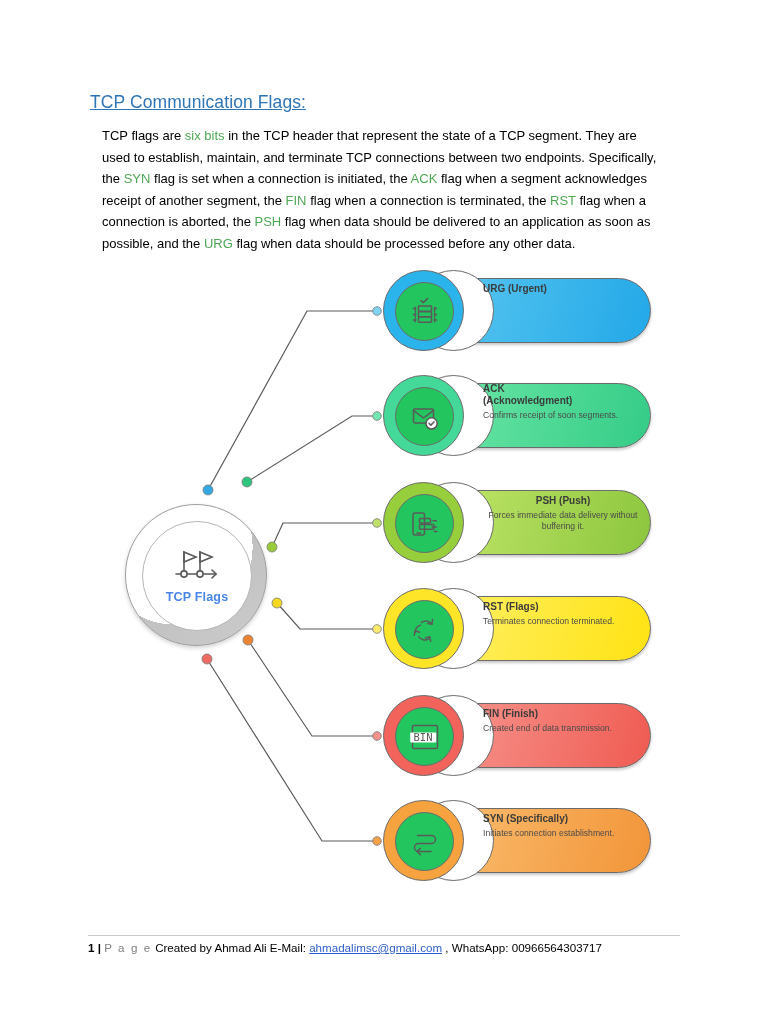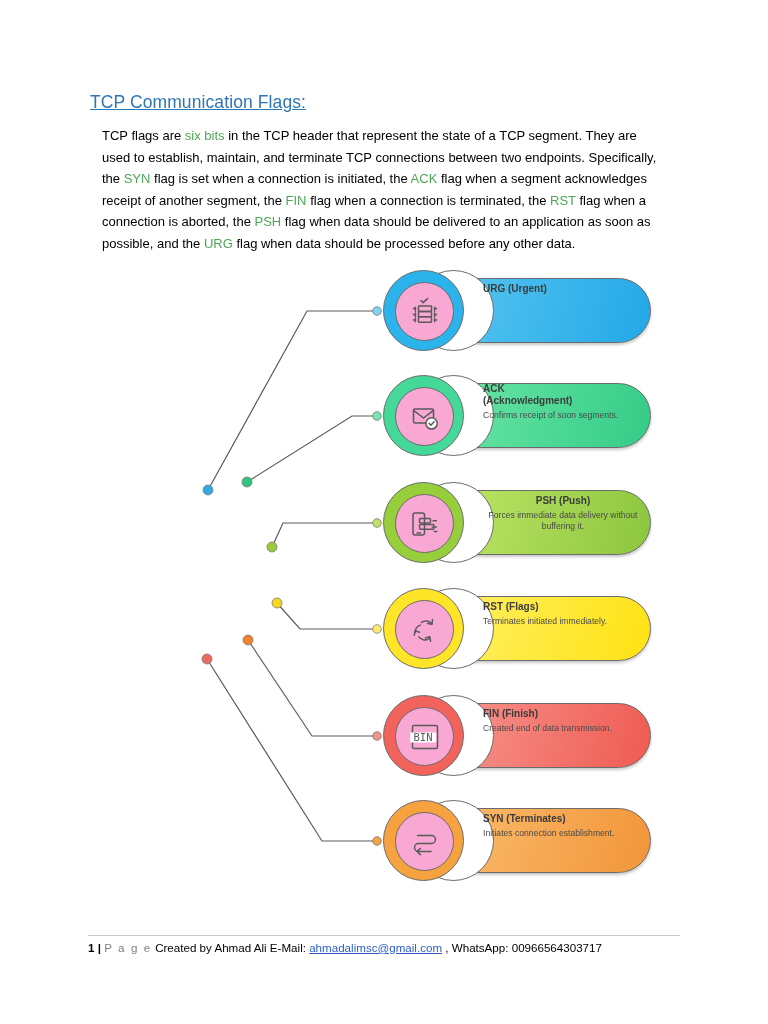--- a/index.html
+++ b/index.html
@@ -110,21 +110,21 @@
     left: 0px; top: 0px;
     width: 81px; height: 81px;
     border-radius: 50%;
     border: 1px solid #6b6b6b;
   }
   .card-ring-inner {
     position: absolute;
     left: 11px; top: 11px;
     width: 59px; height: 59px;
     border-radius: 50%;
-    background: #f9a8d4;
+    background: #22c55e;
     border: 1px solid #6b6b6b;
     display: flex;
     align-items: center;
     justify-content: center;
   }
   .card-text {
     position: absolute;
     left: 100px; top: 13px;
     width: 160px;
   }
@@ -192,20 +192,37 @@
           <circle cx="377" cy="268" r="4.3" fill="#BFE06A" stroke="#7a7a7a" stroke-width="0.8"></circle>
           <circle cx="277" cy="348" r="5" fill="#F4D71F" stroke="#7a7a7a" stroke-width="0.8"></circle>
           <circle cx="377" cy="374" r="4.3" fill="#FFEC6E" stroke="#7a7a7a" stroke-width="0.8"></circle>
           <circle cx="248" cy="385" r="5" fill="#EE8330" stroke="#7a7a7a" stroke-width="0.8"></circle>
           <circle cx="377" cy="481" r="4.3" fill="#F2948C" stroke="#7a7a7a" stroke-width="0.8"></circle>
           <circle cx="207" cy="404" r="5" fill="#EE6B63" stroke="#7a7a7a" stroke-width="0.8"></circle>
           <circle cx="377" cy="586" r="4.3" fill="#F4A24A" stroke="#7a7a7a" stroke-width="0.8"></circle>
         </g>
     </svg>
 
+    <div id="hub">
+      <div id="hub-inner">
+        <svg id="hub-icon" width="54" height="36" viewBox="0 0 54 36">
+          <g stroke="#5a5a5a" stroke-width="1.6" fill="none" stroke-linecap="round">
+            <line x1="14" y1="4" x2="14" y2="26"></line>
+            <path d="M14 4 L26 9 L14 14 Z"></path>
+            <line x1="30" y1="4" x2="30" y2="26"></line>
+            <path d="M30 4 L42 9 L30 14 Z"></path>
+            <line x1="6" y1="26" x2="46" y2="26"></line>
+            <path d="M42 22 L46 26 L42 30"></path>
+            <circle cx="14" cy="26" r="3.1" fill="#ffffff"></circle>
+            <circle cx="30" cy="26" r="3.1" fill="#ffffff"></circle>
+          </g>
+        </svg>
+        <div id="hub-label">TCP Flags</div>
+      </div>
+    </div>
 
     <div id="cards">
         <div class="card" style="top: 15px;">
           <div class="card-pill" style="background:linear-gradient(105deg,#5BC8F0 0%,#23A8E8 100%)"></div>
      <div class="card-gap"></div>
      <div class="card-ring" style="background:#2BB3EC">
        <div class="card-ring-inner">
          <svg width="34" height="34" viewBox="0 0 34 34">
                 <g stroke="#5a5a5a" stroke-width="1.5" fill="none" stroke-linecap="round" stroke-linejoin="round">
          <path d="M13 5.5 L15.2 7.7 L19.5 3.6" stroke-width="1.6"></path>
@@ -277,21 +294,21 @@
          <path d="M12.4 12.1 C9.2 13.1 7.2 16 7.4 19.2"></path>
          <path d="M6.3 22.2 L7.1 17.8 L11.4 19.2"></path>
          <path d="M10.8 23.9 a7.6 7.6 0 0 0 10.6 1.6"></path>
          <path d="M22.6 28.3 L21.8 23.8 L17.4 24.9"></path>
        </g>
               </svg>
        </div>
      </div>
      <div class="card-text">
        <p class="card-title">RST (Flags)</p>
-       <p class="card-desc">Terminates initiated immediately.</p>
+       <p class="card-desc">Terminates connection terminated.</p>
      </div>
         </div>
         <div class="card" style="top: 440px;">
           <div class="card-pill" style="background:linear-gradient(105deg,#F79A93 0%,#EF5B52 100%)"></div>
      <div class="card-gap"></div>
      <div class="card-ring" style="background:#F2635C">
        <div class="card-ring-inner">
          <svg width="38" height="34" viewBox="0 0 38 34">
                 <g stroke="#5a5a5a" stroke-width="1.5" fill="none" stroke-linecap="round" stroke-linejoin="round">
          <rect x="6.5" y="5.5" width="25" height="23" rx="1.6"></rect>
@@ -313,21 +330,21 @@
        <div class="card-ring-inner">
          <svg width="34" height="34" viewBox="0 0 34 34">
                 <g stroke="#5a5a5a" stroke-width="1.5" fill="none" stroke-linecap="round" stroke-linejoin="round">
          <path d="M9.5 10.5 h14 a4 4 0 0 1 0 8 h-13 a4 4 0 0 0 0 8 h12.5"></path>
          <path d="M12.4 23.4 L9 26.5 L12.4 29.6"></path>
        </g>
               </svg>
        </div>
      </div>
      <div class="card-text">
-       <p class="card-title">SYN (Terminates)</p>
+       <p class="card-title">SYN (Specifically)</p>
        <p class="card-desc">Initiates connection establishment.</p>
      </div>
         </div>
       </div>
   </div>
 
   <div id="footer-rule"></div>
   <div id="footer">
     <span class="pg-num">1</span>
     <span class="pg-num">|</span>

